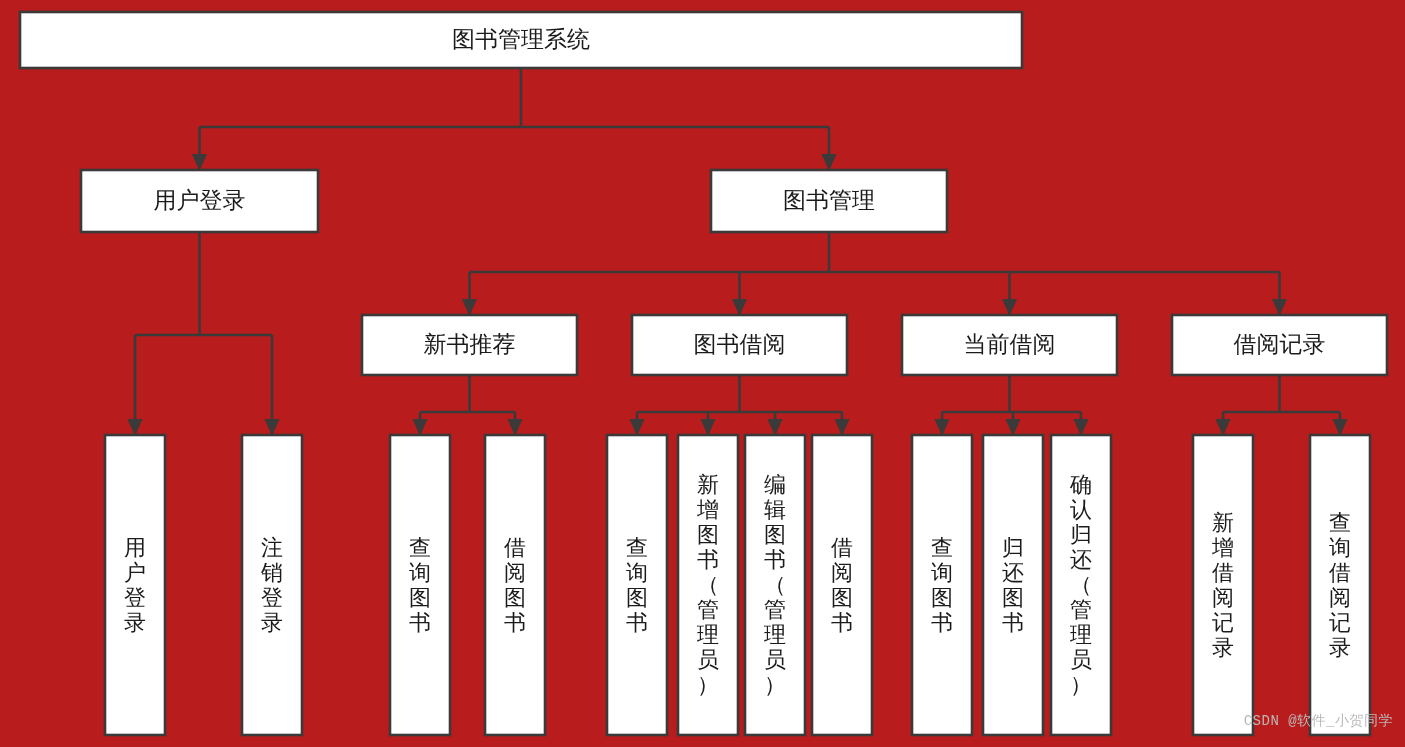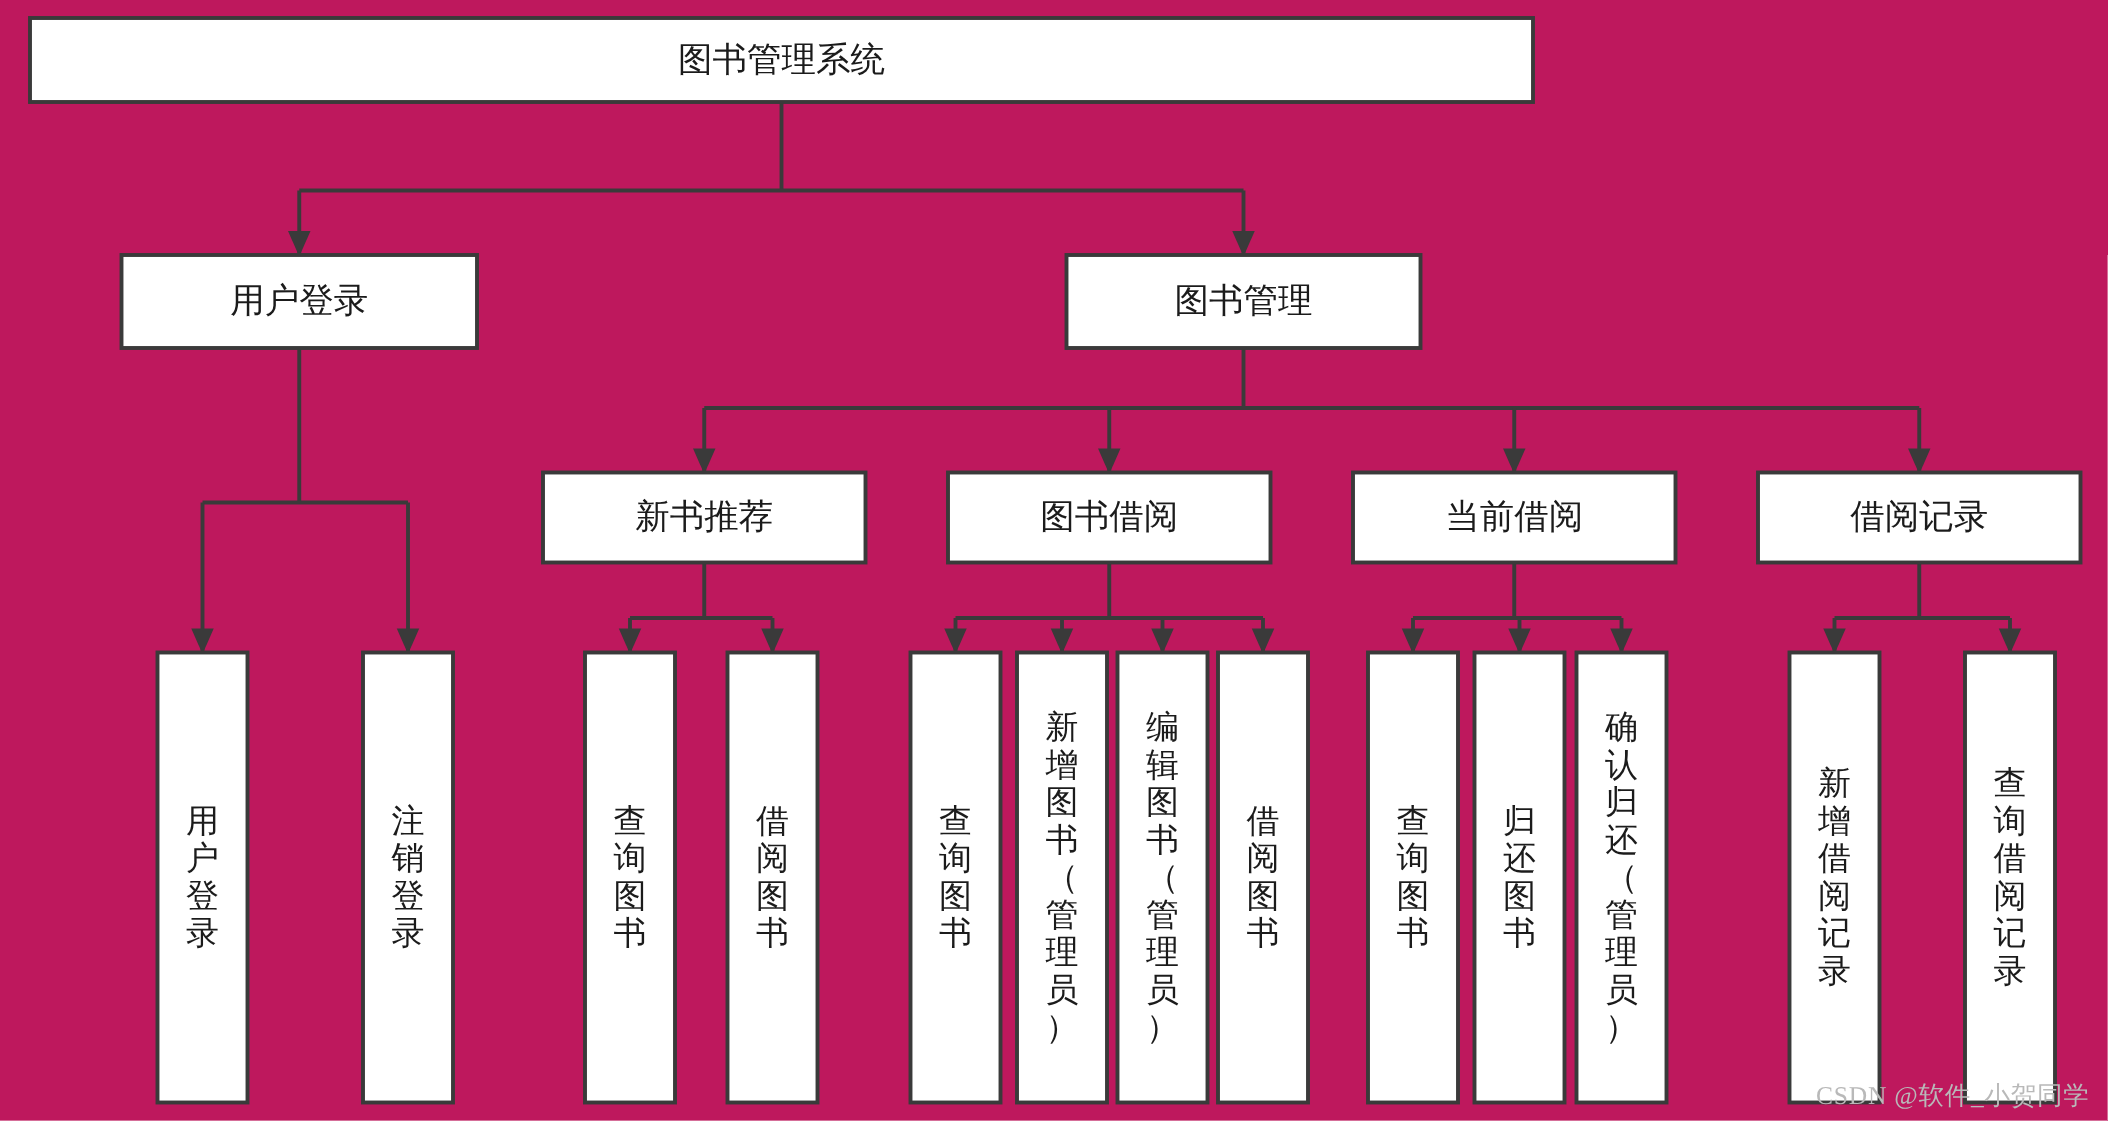--- a/index.html
+++ b/index.html
@@ -11,21 +11,21 @@
     width: 1405px;
     height: 747px;
     font-family: "Liberation Sans", "DejaVu Sans", sans-serif;
     overflow: hidden;
     position: relative;
   }
   #diagram-root {
     position: relative;
     width: 1405px;
     height: 747px;
-    background: #be185d;
+    background: #b91c1c;
   }
   svg#tree-svg {
     position: absolute;
     left: 0;
     top: 0;
     width: 1405px;
     height: 747px;
     display: block;
   }
   .node-box {
@@ -52,23 +52,23 @@
   }
   .node-label-v {
     font-family: "Liberation Sans", "DejaVu Sans", sans-serif;
     font-size: 22px;
     fill: #1b1b1b;
     text-anchor: middle;
   }
   .watermark {
     position: absolute;
     right: 12px;
-    bottom: 5px;
-    font-family: Liberation Serif, serif;
-    font-size: 17px;
+    bottom: 17px;
+    font-family: Liberation Mono, monospace;
+    font-size: 14px;
     color: #b9b9b9;
     white-space: nowrap;
     letter-spacing: 0.5px;
     pointer-events: none;
   }
 </style>
 </head>
 <body>
 
 <div id="diagram-root">

